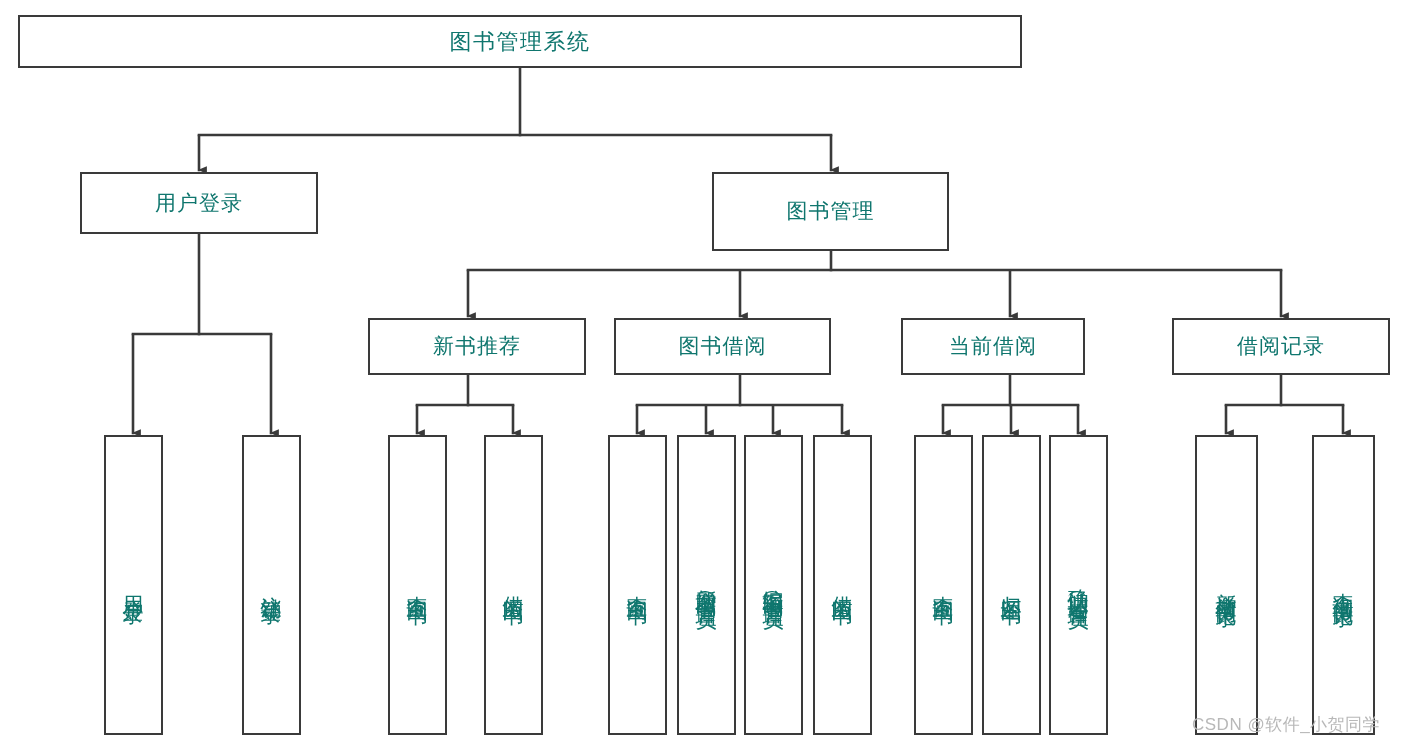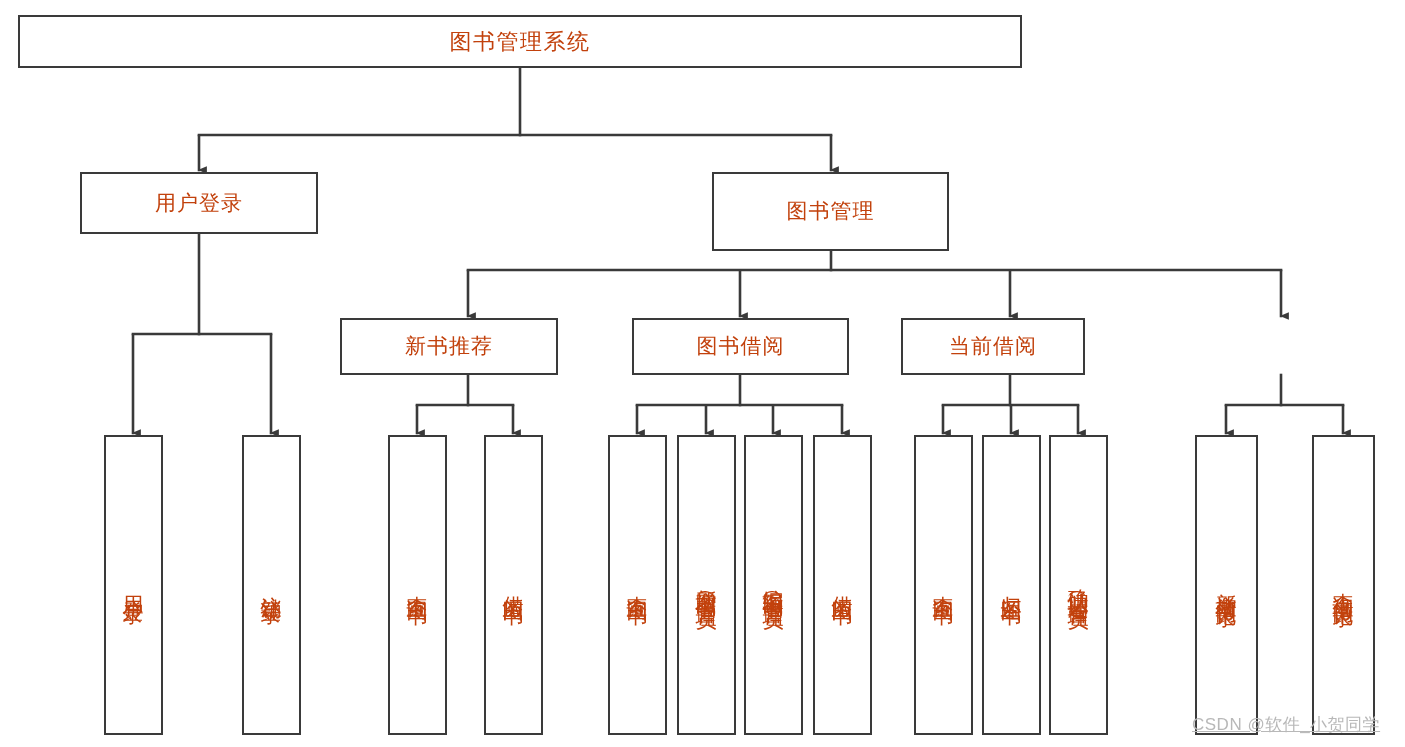--- a/index.html
+++ b/index.html
@@ -27,21 +27,21 @@
     pointer-events: none;
   }
   .node {
     position: absolute;
     box-sizing: border-box;
     background: #ffffff;
     border: 2px solid #3a3a3a;
     display: flex;
     align-items: center;
     justify-content: center;
-    color: #c2410c;
+    color: #0f766e;
     z-index: 2;
   }
   .node .lbl {
     display: block;
     line-height: 1.18;
     text-align: center;
     white-space: nowrap;
   }
   
   .node.h .lbl {
@@ -65,21 +65,20 @@
     line-height: 1;
     white-space: nowrap;
   }
   .watermark {
     position: absolute;
     color: #b8b8b8;
     font-size: 17px;
     letter-spacing: 0.5px;
     white-space: nowrap;
     z-index: 5;
-    text-decoration: underline;
   }
 </style>
 </head>
 <body>
 
 <div id="canvas">
 
   <svg id="wires" viewBox="0 0 1405 747" xmlns="http://www.w3.org/2000/svg">
     <defs>
       <marker id="arrow" viewBox="0 0 12 12" refX="6" refY="10.5" markerWidth="9" markerHeight="11" orient="auto-start-reverse" markerUnits="userSpaceOnUse">
@@ -135,29 +134,32 @@
     <span class="lbl">图书管理系统</span>
   </div>
 
   <div class="node h" style="left:80px; top:172px; width:238px; height:62px;">
     <span class="lbl">用户登录</span>
   </div>
   <div class="node h" style="left:712px; top:172px; width:237px; height:79px;">
     <span class="lbl">图书管理</span>
   </div>
 
-  <div class="node h" style="left:340px; top:318px; width:218px; height:57px;">
+  <div class="node h" style="left:368px; top:318px; width:218px; height:57px;">
     <span class="lbl">新书推荐</span>
   </div>
-  <div class="node h" style="left:632px; top:318px; width:217px; height:57px;">
+  <div class="node h" style="left:614px; top:318px; width:217px; height:57px;">
     <span class="lbl">图书借阅</span>
   </div>
   <div class="node h" style="left:901px; top:318px; width:184px; height:57px;">
     <span class="lbl">当前借阅</span>
   </div>
+  <div class="node h" style="left:1172px; top:318px; width:218px; height:57px;">
+    <span class="lbl">借阅记录</span>
+  </div>
 
   <div class="node v" style="left:104px; top:435px; width:59px; height:300px;">
     <span class="lbl">用户登录</span>
   </div>
   <div class="node v" style="left:242px; top:435px; width:59px; height:300px;">
     <span class="lbl">注销登录</span>
   </div>
 
   <div class="node v" style="left:388px; top:435px; width:59px; height:300px;">
     <span class="lbl">查询图书</span>

